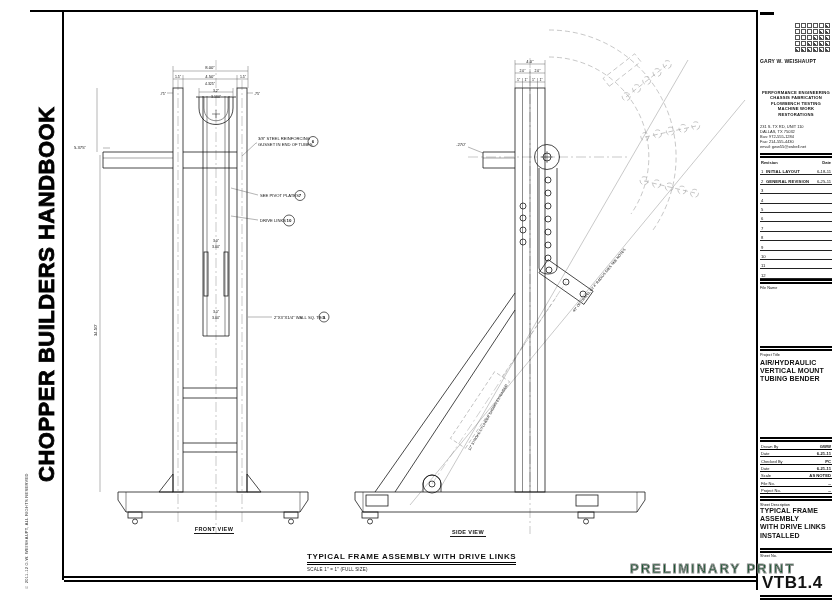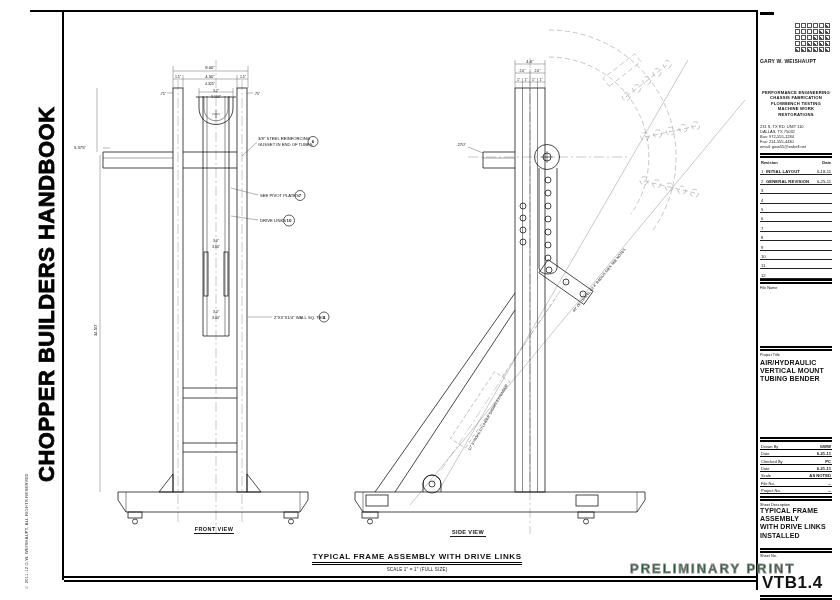--- a/index.html
+++ b/index.html
@@ -20,21 +20,21 @@
     writing-mode:vertical-rl; transform:rotate(180deg);
     font-size:22px; font-weight:bold; letter-spacing:0.5px;
     -webkit-text-stroke:0.8px #000; color:#000; text-align:center; line-height:34px;
   }
   .copyright-note {
     position:absolute; left:24px; top:430px; height:160px;
     writing-mode:vertical-rl; transform:rotate(180deg);
     font-size:4px; color:#333; letter-spacing:0.3px;
   }
   
-  .drawing-title-wrap { position:absolute; left:307px; top:545px; width:220px;text-align:center; }
+  .drawing-title-wrap { position:absolute; left:307px; top:545px; width:220px; }
   .drawing-title { display:inline-block; font-size:8px; font-weight:bold; letter-spacing:0.6px;
                    border-bottom:3px double #000; padding-bottom:1px; }
   .scale-note { font-size:4.5px; color:#222; margin-top:2px; letter-spacing:0.2px; }
   
   .stamp {
     position:absolute; left:630px; top:561px;
     font-size:13px; font-weight:bold; letter-spacing:2px;
     color:#14532d; -webkit-text-stroke:0.9px #8f8f8f;
   }
   

